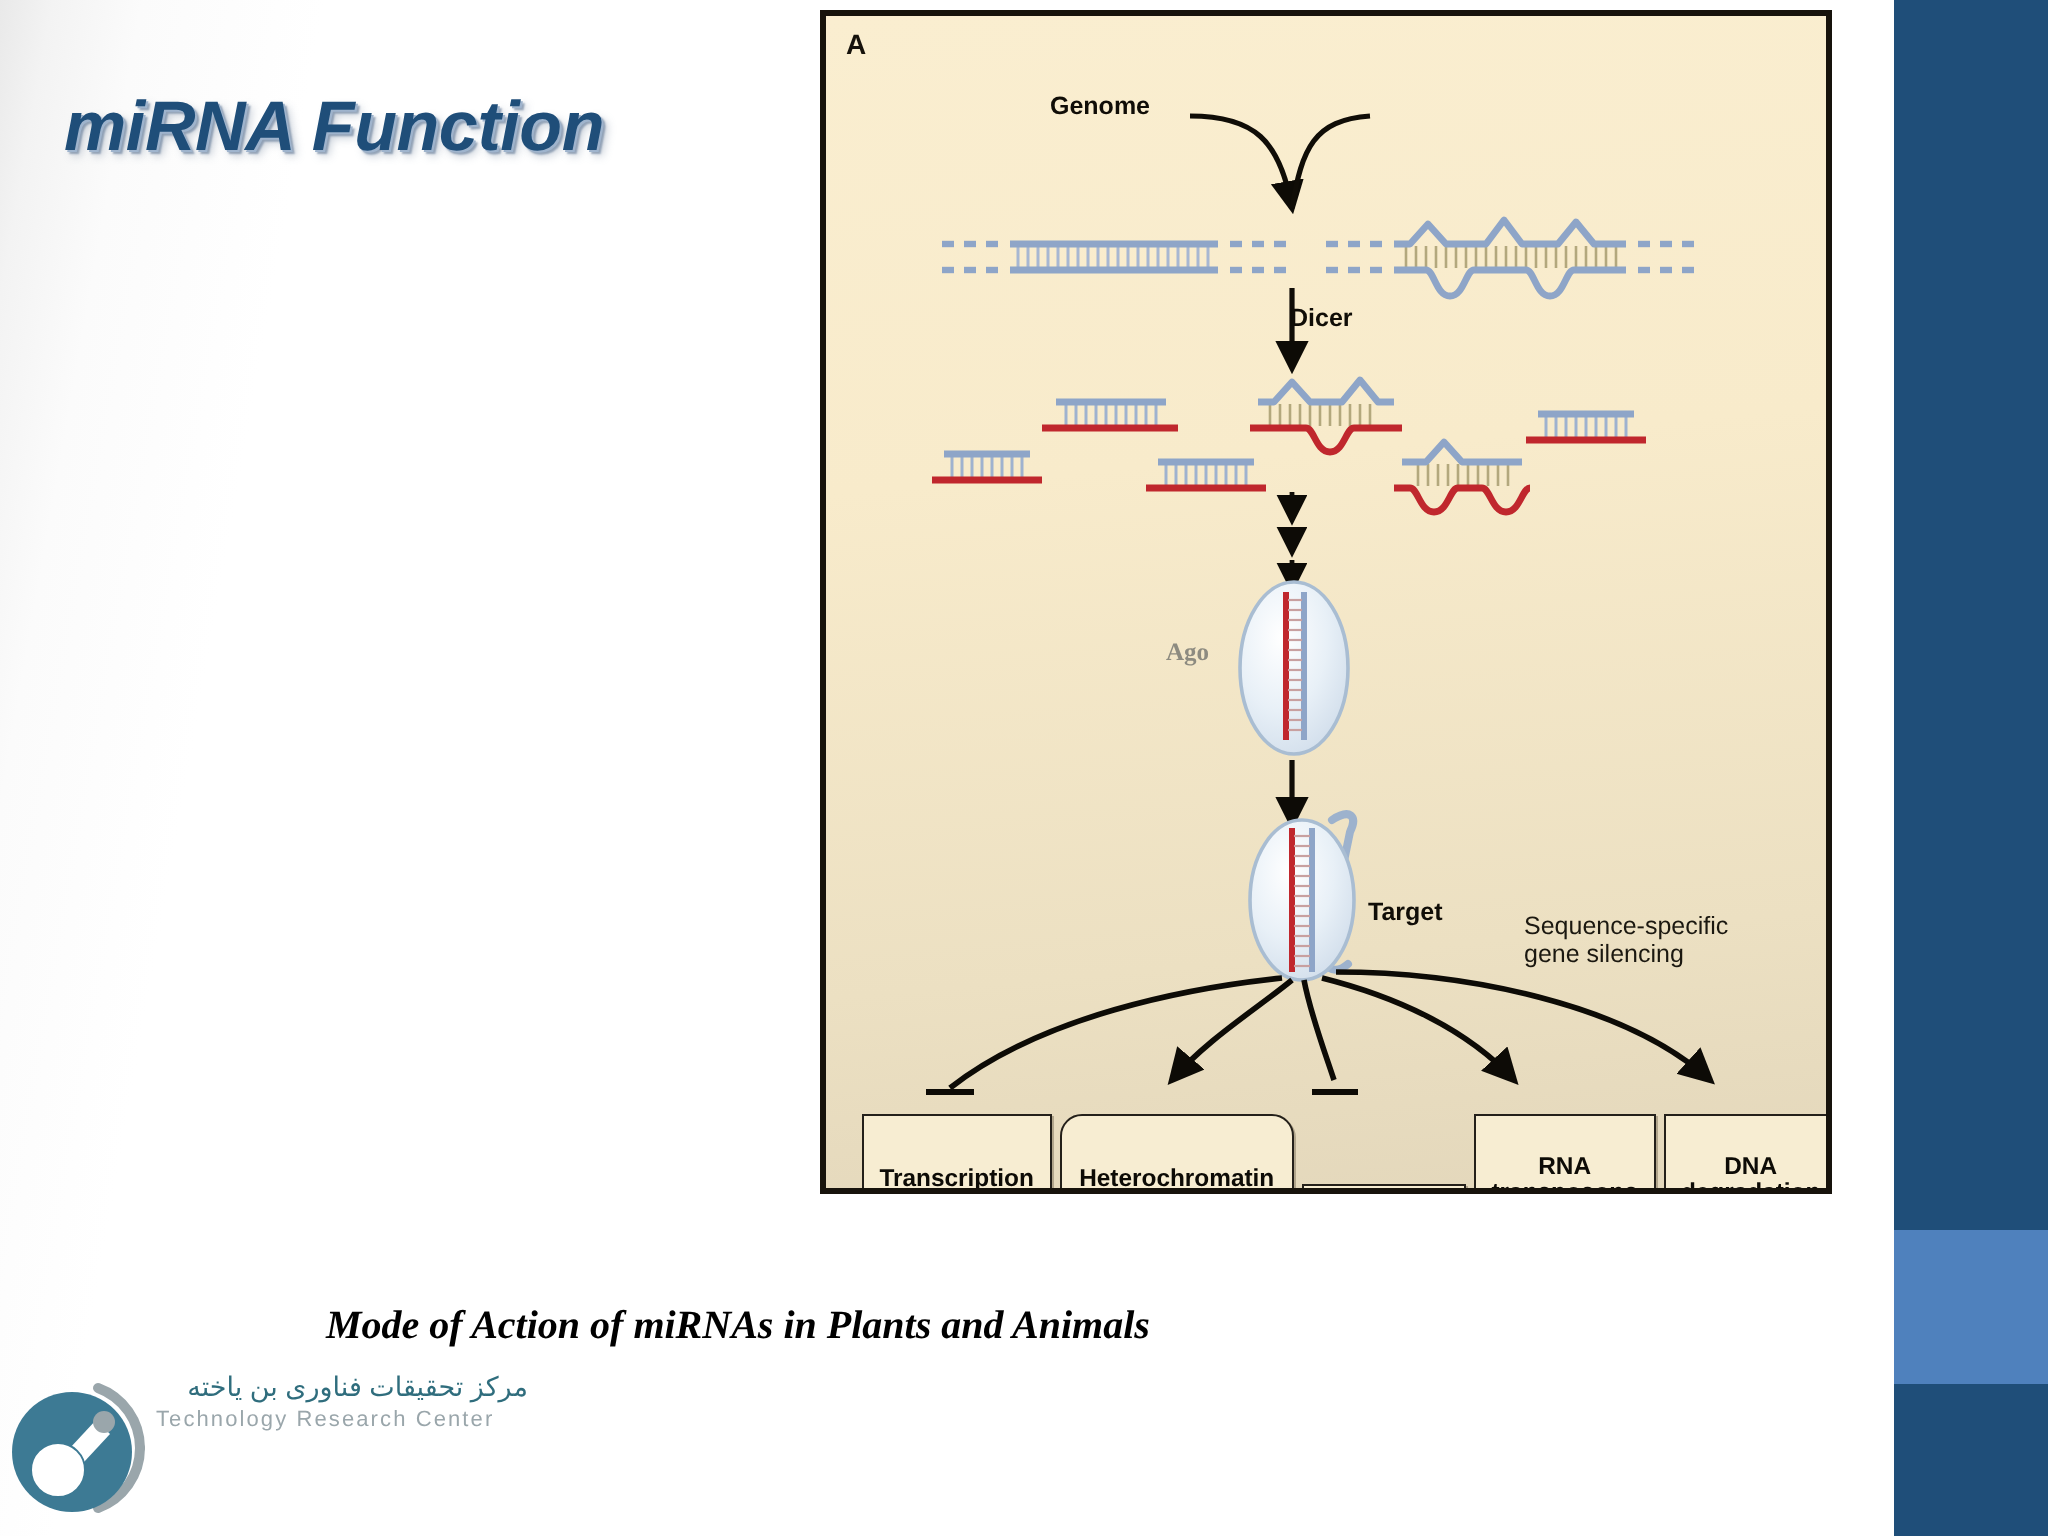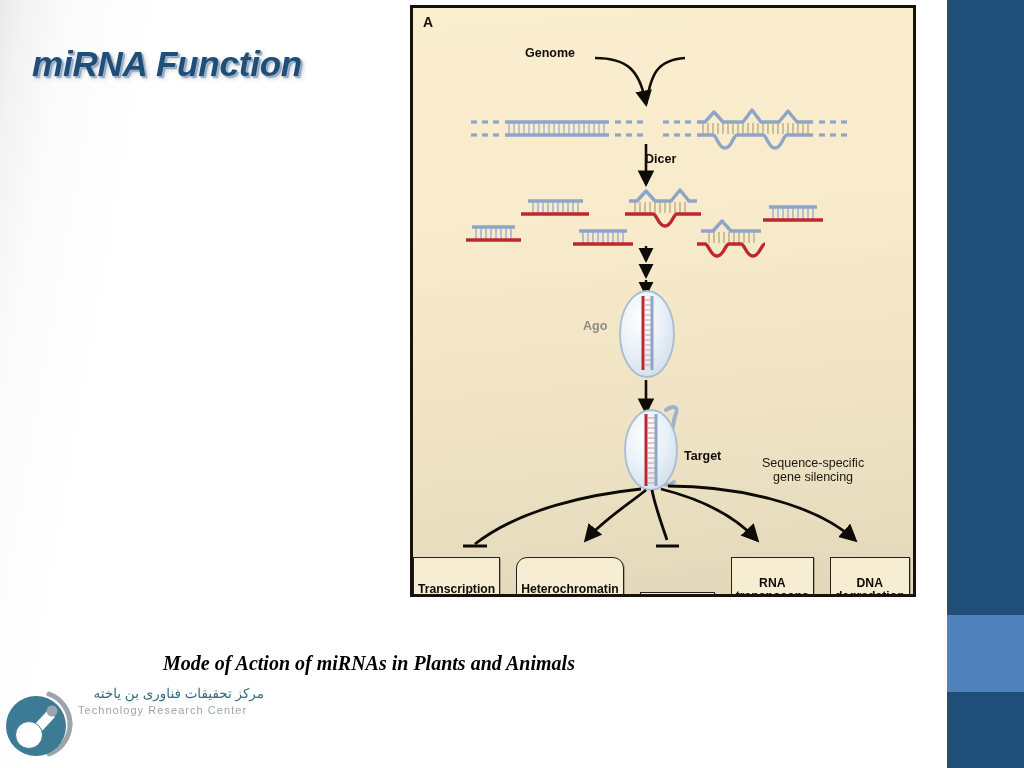--- a/index.html
+++ b/index.html
@@ -108,36 +108,36 @@
   
   .fig-label {
     position: absolute;
     font-family: "Liberation Sans", sans-serif;
     font-size: 12.5px;
     font-weight: bold;
     color: #100d07;
     line-height: 14px;
     white-space: pre-line;
   }
-  .fig-label.plain { font-weight: normal; text-align: center; }
+  .fig-label.plain { font-weight: normal; }
   #lbl-genome   { left: 112px; top: 38px; }
   #lbl-invasive { left: 276px; top: 21px; }
   #lbl-dicer    { left: 232px; top: 144px; }
-  #lbl-ago      { left: 170px; top: 311px; color: #8d8b80; font-weight: bold; }
+  #lbl-ago      { left: 170px; top: 311px; color: #8d8b80; font-weight: bold; font-family: Liberation Serif, serif; }
   #lbl-target   { left: 271px; top: 441px; }
   #lbl-silencing{ left: 349px; top: 448px; font-weight: normal; color: #1b1810; }
 
   
   #outcome-row {
     position: absolute;
-    left: 0;
+    left: 18px;
     top: 549px;
     width: 488px;
     display: flex;
-    gap: 16px;
+    gap: 4px;
   }
   .outcome-box {
     flex: 1 1 auto;
     border: 1.5px solid #24201a;
     background: #f7edd2;
     box-shadow: 1px 1px 0 rgba(80,70,50,.35);
     text-align: center;
     font-size: 12.2px;
     font-weight: bold;
     color: #0d0b06;

